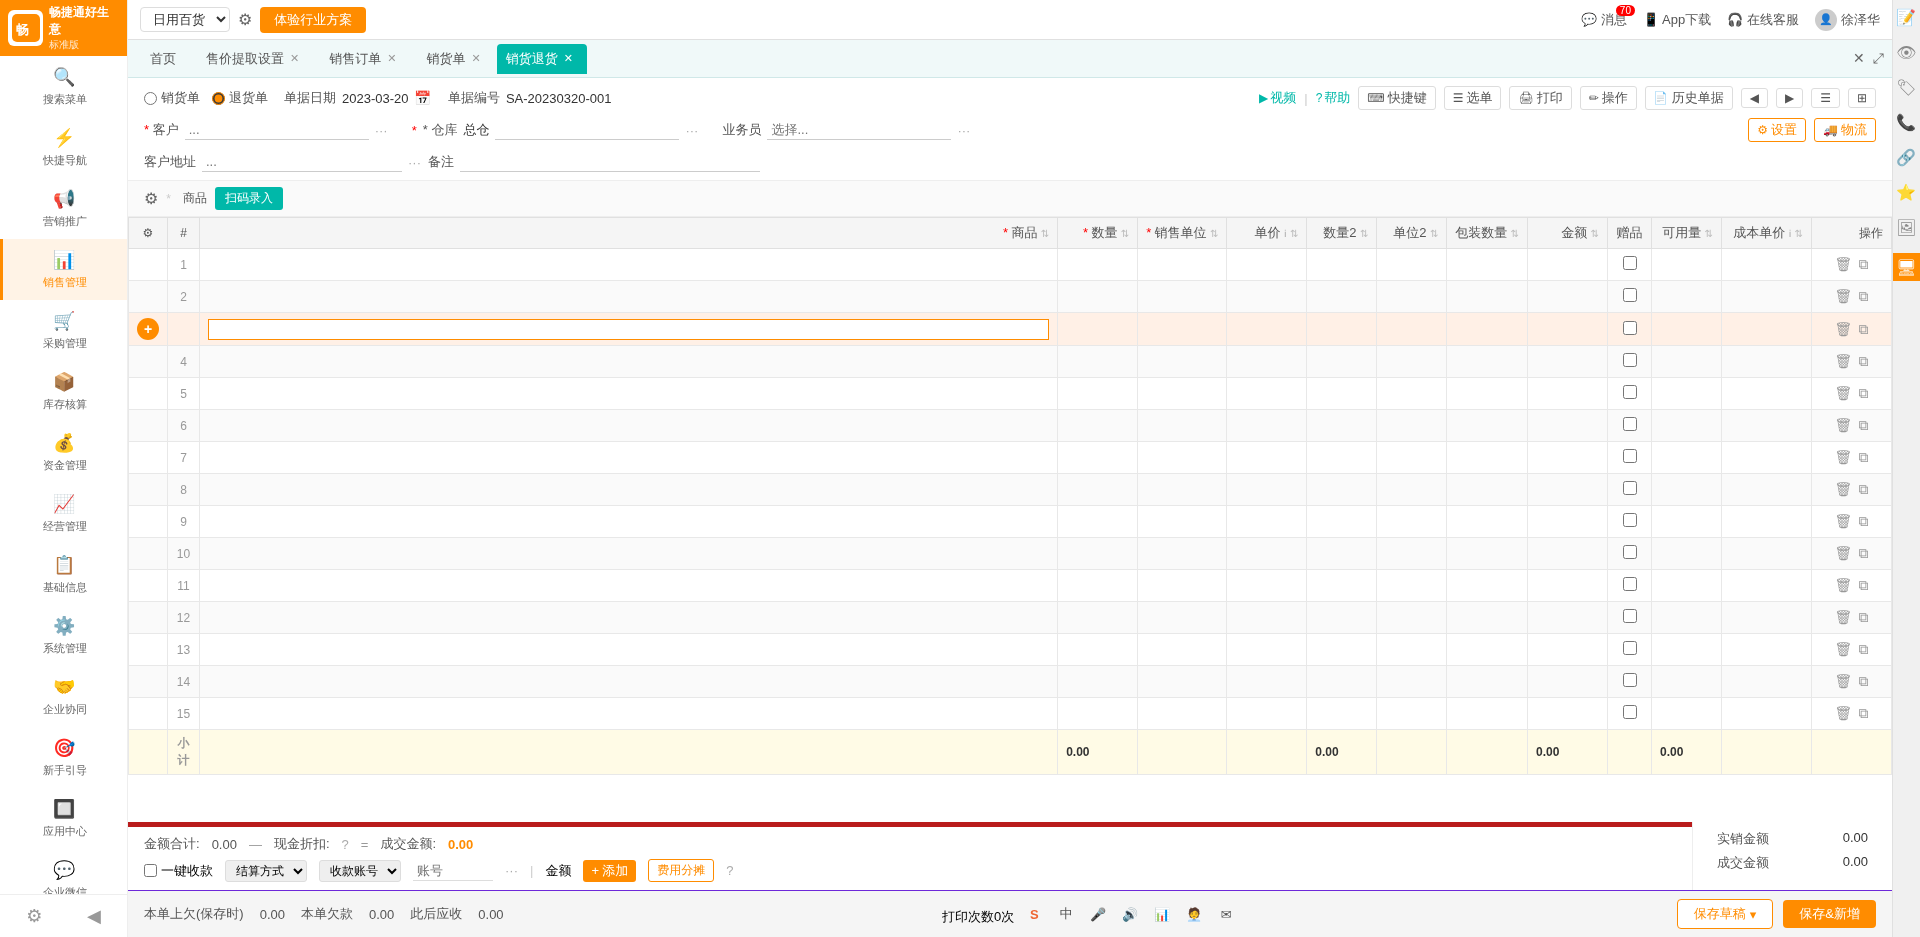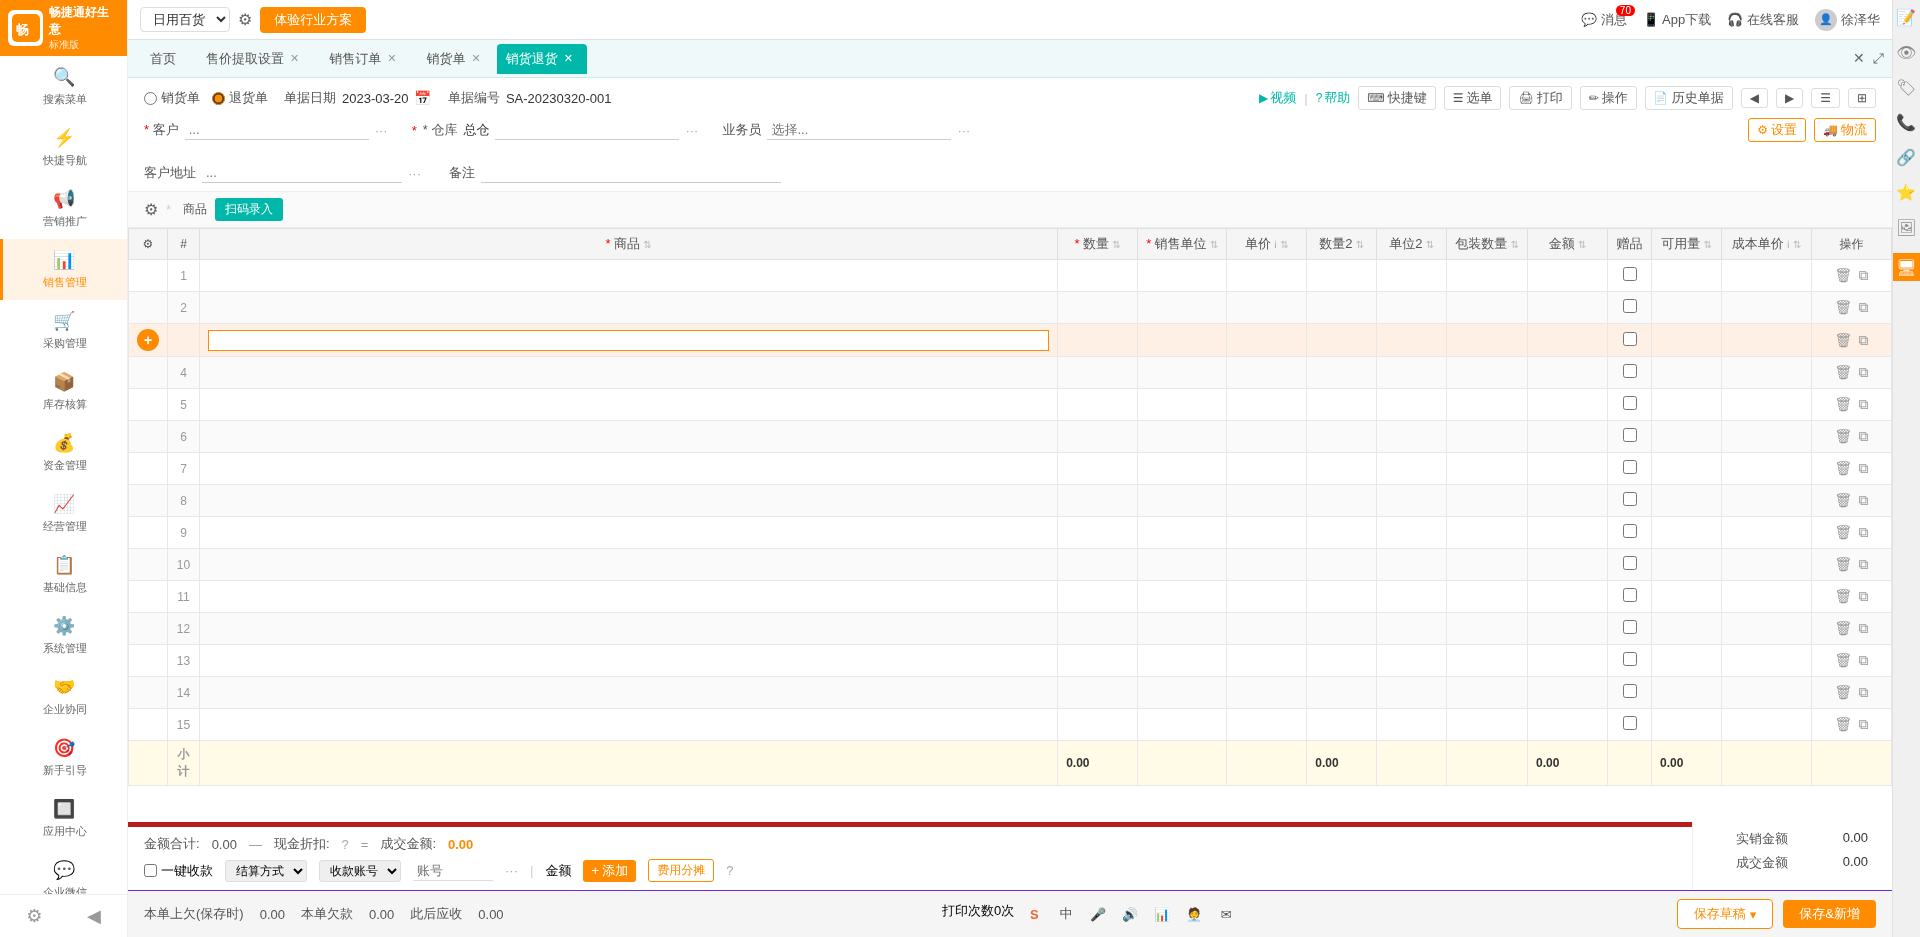--- a/index.html
+++ b/index.html
@@ -55,32 +55,32 @@
     .date-btn { cursor: pointer; color: #aaa; font-size: 14px; }
     .form-actions-right { margin-left: auto; display: flex; gap: 8px; align-items: center; }
     .action-link { color: #00b8a9; cursor: pointer; font-size: 12px; display: flex; align-items: center; gap: 2px; }
     .action-btn { border: 1px solid #ddd; background: #fff; border-radius: 3px; padding: 2px 8px; cursor: pointer; font-size: 12px; color: #555; display: flex; align-items: center; gap: 3px; }
 
     .form-row2 { display: flex; align-items: center; gap: 24px; }
     .field-required::before { content: '* '; color: red; }
     .field-input-wide { border: none; border-bottom: 1px solid #ccc; min-width: 160px; padding: 2px 4px; color: #aaa; outline: none; }
     .dots-btn { color: #aaa; cursor: pointer; }
 
-    .form-row3 { display: flex; align-items: center; gap: 28px; margin-top: 21px; }
+    .form-row3 { display: flex; align-items: center; gap: 7px; margin-top: 10px; }
 
     
     .table-toolbar { padding: 6px 16px; border-bottom: 1px solid #eee; display: flex; align-items: center; gap: 8px; background: #fafafa; }
     .gear-btn { cursor: pointer; color: #666; font-size: 16px; }
     .scan-btn { background: #00b8a9; color: #fff; border: none; border-radius: 3px; padding: 3px 10px; cursor: pointer; font-size: 12px; }
 
     
     .table-wrap { flex: 1; overflow-y: auto; overflow-x: auto; }
     table { width: 100%; border-collapse: collapse; }
     thead tr { background: #f5f5f5; position: sticky; top: 0; z-index: 10; }
-    thead th { padding: 6px 8px; text-align: center; border: 1px solid #e0e0e0; font-weight: normal; color: #555; white-space: nowrap; font-size: 12px; }
+    thead th { padding: 6px 8px; text-align: right; border: 1px solid #e0e0e0; font-weight: normal; color: #555; white-space: nowrap; font-size: 12px; }
     thead th .sort-icon { color: #bbb; cursor: pointer; font-size: 10px; }
     tbody tr { background: #fff; }
     tbody tr:nth-child(even) { background: #fafafa; }
     tbody tr.highlighted { background: #fff0e6; }
     tbody td { padding: 5px 8px; border: 1px solid #e8e8e8; color: #333; font-size: 12px; height: 32px; }
     tbody td.row-num { color: #999; text-align: center; width: 30px; }
     .add-row-btn { width: 22px; height: 22px; background: #ff8c00; color: #fff; border-radius: 50%; display: flex; align-items: center; justify-content: center; cursor: pointer; font-size: 14px; font-weight: bold; }
     .cb-cell { text-align: center; }
     .cb-cell input[type=checkbox] { width: 14px; height: 14px; }
     .action-icons { display: flex; gap: 6px; justify-content: center; }
@@ -97,21 +97,21 @@
     .help-icon { color: #aaa; cursor: pointer; }
     .summary-row2 { display: flex; align-items: center; gap: 12px; margin-top: 6px; }
     .cb-row2 { display: flex; align-items: center; gap: 4px; cursor: pointer; font-size: 12px; }
     .select-field { border: 1px solid #ddd; border-radius: 3px; padding: 2px 6px; min-width: 80px; font-size: 12px; }
     .add-btn { background: #ff8c00; color: #fff; border: none; border-radius: 3px; padding: 2px 8px; cursor: pointer; font-size: 12px; }
     .fee-btn { background: #fff; border: 1px solid #ff8c00; color: #ff8c00; border-radius: 3px; padding: 2px 8px; cursor: pointer; font-size: 12px; }
 
     
     .bottom-footer { border-top: 1px solid #6d28d9; padding: 8px 16px; background: #f5f5f5; display: flex; align-items: center; justify-content: space-between; }
     .footer-left { display: flex; gap: 16px; color: #555; font-size: 12px; align-items: center; }
-    .footer-center { display: flex; gap: 8px; align-items: flex-start; }
+    .footer-center { display: flex; gap: 8px; align-items: flex-end; }
     .footer-tool-icon { width: 24px; height: 24px; display: flex; align-items: center; justify-content: center; cursor: pointer; color: #555; }
     .footer-right { display: flex; gap: 10px; align-items: center; }
     .save-draft-btn { border: 1px solid #ff8c00; color: #ff8c00; background: #fff; border-radius: 4px; padding: 5px 16px; cursor: pointer; font-size: 13px; display: flex; align-items: center; gap: 4px; }
     .save-new-btn { background: #ff8c00; color: #fff; border: none; border-radius: 4px; padding: 5px 16px; cursor: pointer; font-size: 13px; }
     .rt-label { color: #555; }
     .rt-value { color: #333; font-weight: normal; min-width: 60px; text-align: right; }
 
     
     .right-side-panel { width: 28px; background: #f0f0f0; border-left: 1px solid #e0e0e0; display: flex; flex-direction: column; align-items: center; padding: 8px 0; gap: 16px; }
     .rsp-icon { cursor: pointer; color: #888; font-size: 16px; }
@@ -131,21 +131,21 @@
     .col-amount { width: 80px; }
     .col-gift { width: 44px; text-align: center; margin-left: 8px; }
     .col-avail { width: 70px; }
     .col-cost { width: 90px; }
     .col-action { width: 80px; }
 
     .bottom-area { display: flex; flex-direction: column; }
     .summary-and-totals { display: flex; }
     .summary-section { flex: 1; }
     .totals-section { background: #fff; padding: 8px 24px; display: flex; flex-direction: column; gap: 6px; border-left: 1px solid #eee; min-width: 200px; }
-    .totals-row { display: flex; justify-content: flex-end; gap: 20px; font-size: 13px; color: #555; }
+    .totals-row { display: flex; justify-content: space-between; gap: 28px; font-size: 13px; color: #555; }
 
     
     ::-webkit-scrollbar { width: 6px; height: 6px; }
     ::-webkit-scrollbar-thumb { background: #ccc; border-radius: 3px; }
   </style>
 </head>
 <body>
 
 <div class="sidebar">
   <div class="sidebar-logo">

